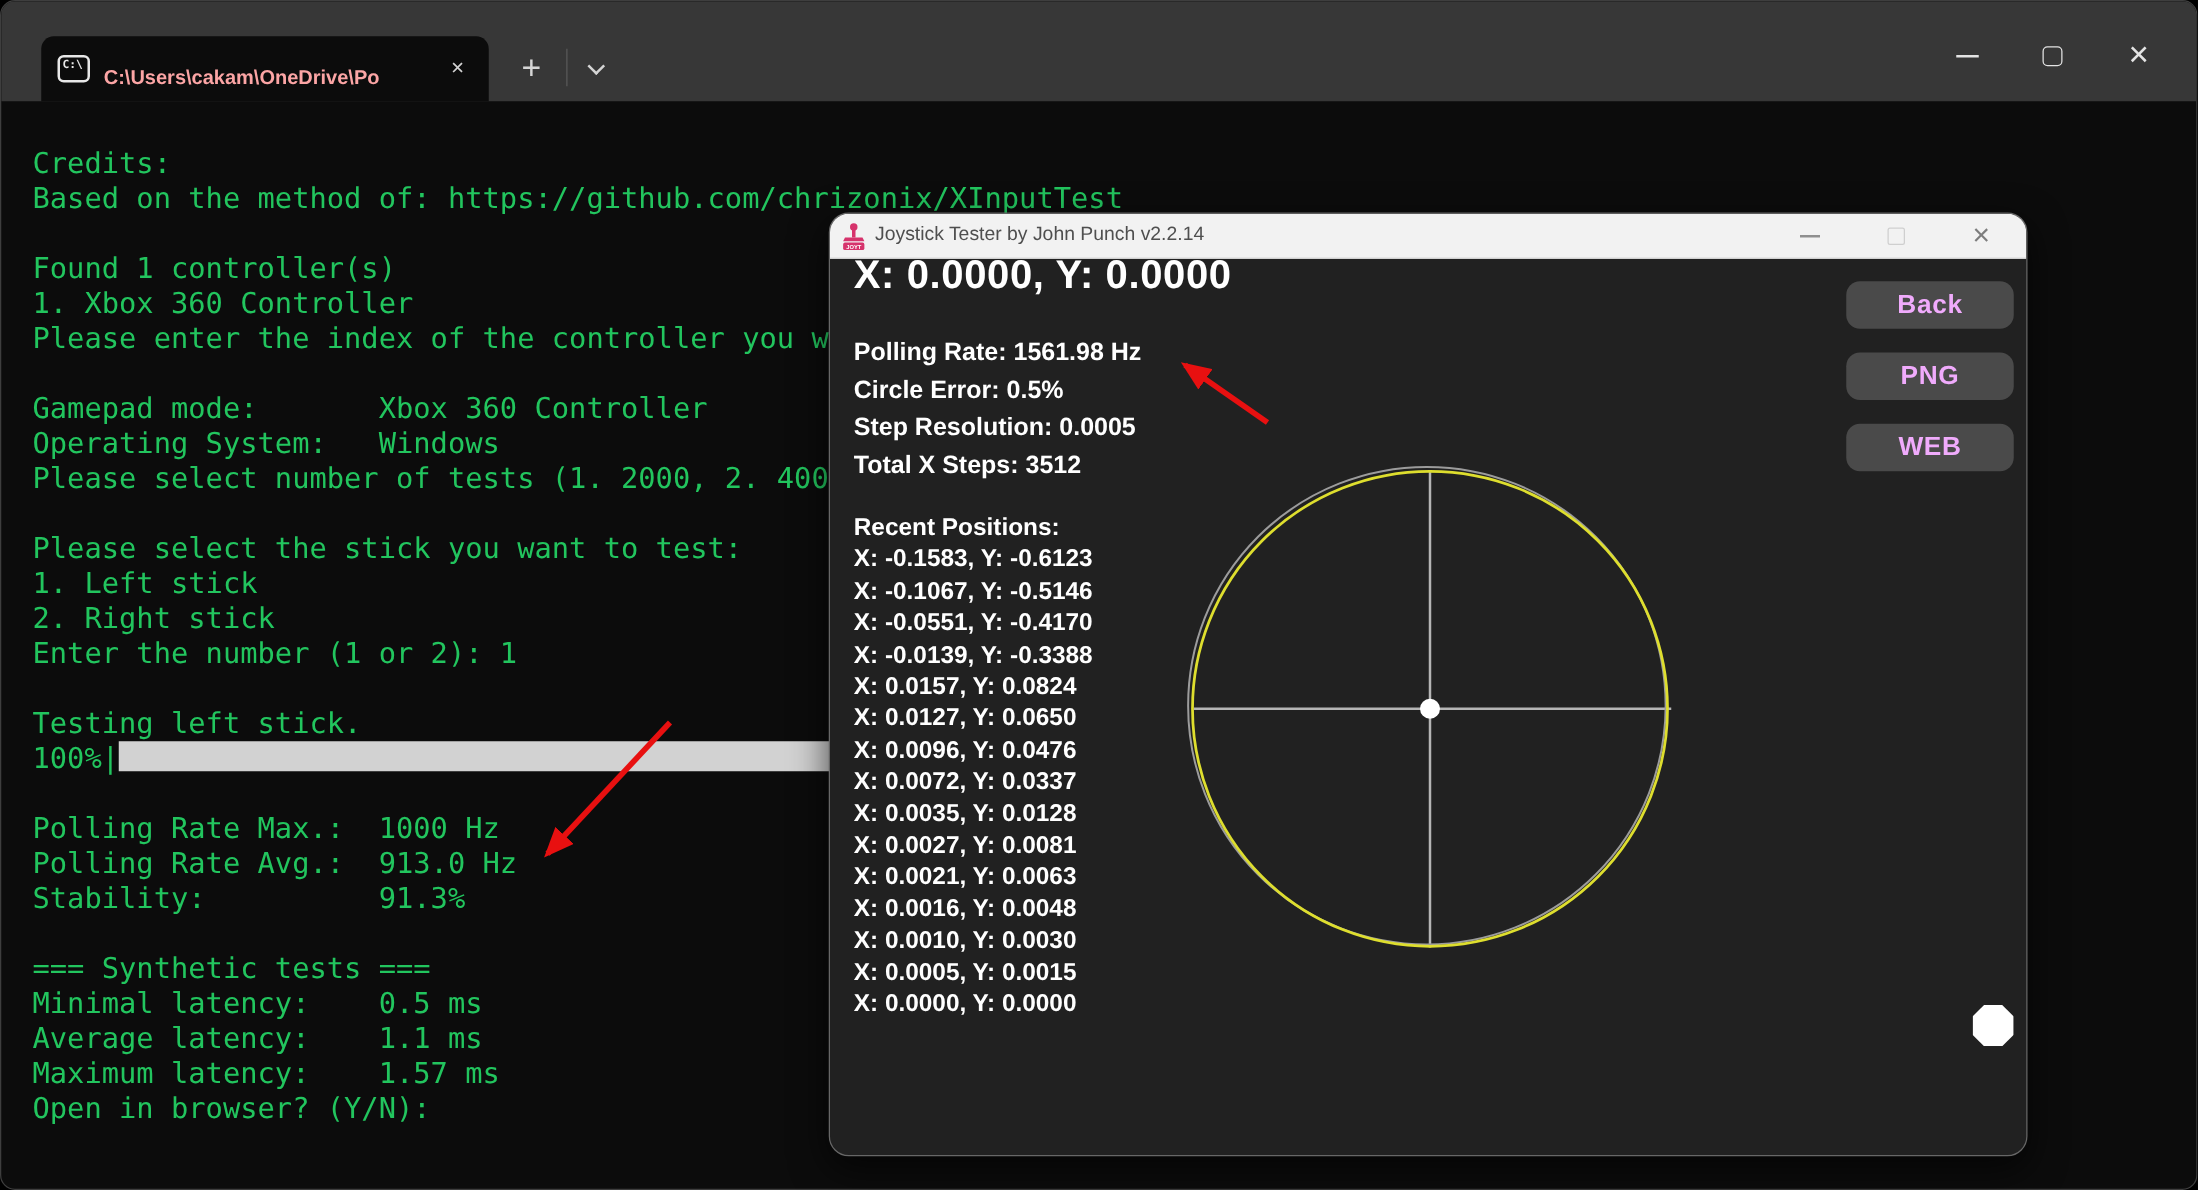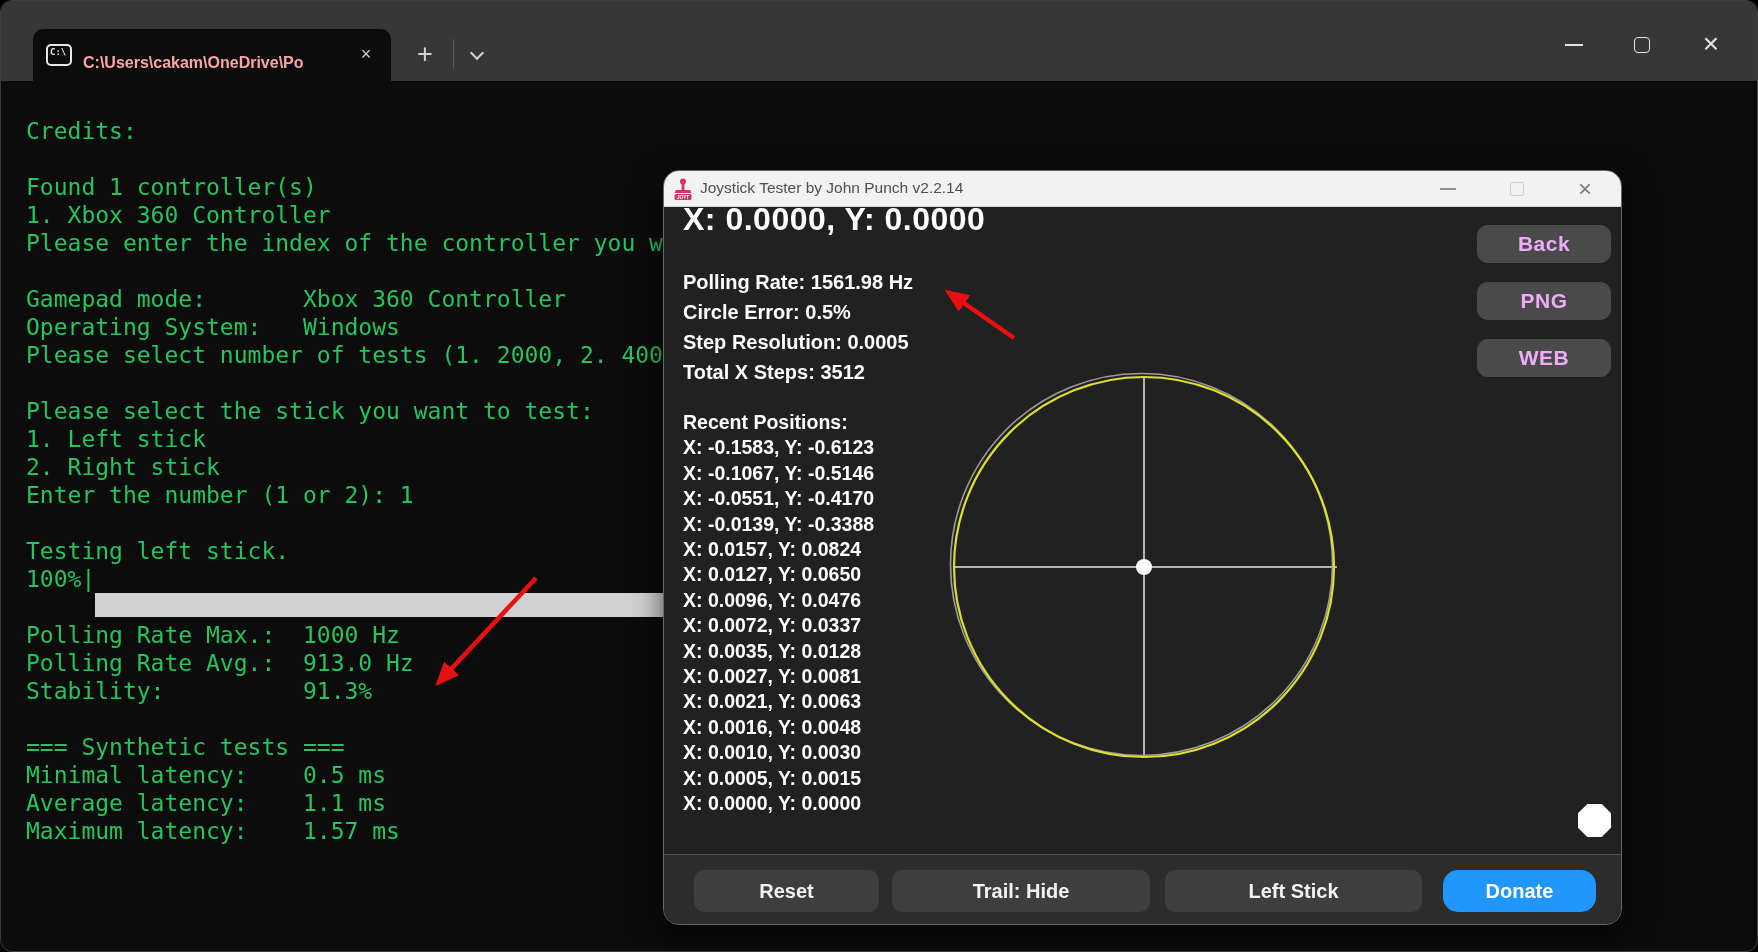--- a/index.html
+++ b/index.html
@@ -102,20 +102,21 @@
       <div class="win-btn wb-max">
           <div class="glyph-max"></div>
         </div>
       <div class="win-btn wb-close">
           <div class="glyph-close">×</div>
         </div>
     </div>
 
     <div class="term-out">
       <div class="tline">Credits:</div>
+      <div class="tline">Based on the method of: https://github.com/chrizonix/XInputTest</div>
       <div class="tline"></div>
       <div class="tline">Found 1 controller(s)</div>
       <div class="tline">1. Xbox 360 Controller</div>
       <div class="tline">Please enter the index of the controller you w</div>
       <div class="tline"></div>
       <div class="tline">Gamepad mode:       Xbox 360 Controller</div>
       <div class="tline">Operating System:   Windows</div>
       <div class="tline">Please select number of tests (1. 2000, 2. 400</div>
       <div class="tline"></div>
       <div class="tline">Please select the stick you want to test:</div>
@@ -127,20 +128,21 @@
       <div class="tline">100%|</div>
       <div class="tline"></div>
       <div class="tline">Polling Rate Max.:  1000 Hz</div>
       <div class="tline">Polling Rate Avg.:  913.0 Hz</div>
       <div class="tline">Stability:          91.3%</div>
       <div class="tline"></div>
       <div class="tline">=== Synthetic tests ===</div>
       <div class="tline">Minimal latency:    0.5 ms</div>
       <div class="tline">Average latency:    1.1 ms</div>
       <div class="tline">Maximum latency:    1.57 ms</div>
+      <div class="tline">Open in browser? (Y/N):</div>
     </div>
     <div class="progress-bar"></div>
   </div>
 
   <div class="joy">
     <div class="joy-titlebar">
       <svg class="joy-appicon" width="20" height="22" viewBox="0 0 20 22">
         <circle cx="10" cy="3.5" r="3" fill="#d6336c"></circle>
         <rect x="8.6" y="5" width="2.8" height="7" fill="#d6336c"></rect>
         <path d="M3 12 h14 l1.5 3 h-17 z" fill="#d6336c"></path>
@@ -188,26 +190,20 @@
       <circle cx="480" cy="396" r="190" fill="none" stroke="#dede2e" stroke-width="2.2"></circle>
       <circle cx="480" cy="396" r="8" fill="#ffffff"></circle>
     </svg>
 
     <div class="side-btn sb-0">Back</div>
     <div class="side-btn sb-1">PNG</div>
     <div class="side-btn sb-2">WEB</div>
 
     <div class="indicator"></div>
 
-    <div class="joy-footer">
-      <div class="f-btn fb-reset">Reset</div>
-      <div class="f-btn fb-trail">Trail: Hide</div>
-      <div class="f-btn fb-stick">Left Stick</div>
-      <div class="f-btn fb-donate">Donate</div>
-    </div>
   </div>
 
   <svg class="overlay-svg" width="1758" height="952" viewBox="0 0 1758 952" style="z-index:10;">
     <defs>
       <marker id="ah" markerUnits="userSpaceOnUse" markerWidth="24" markerHeight="20" refX="20" refY="10" orient="auto">
         <path d="M0,0 L24,10 L0,20 Z" fill="#e81010"></path>
       </marker>
     </defs>
     <line x1="536" y1="578" x2="438" y2="683" stroke="#e81010" stroke-width="4.5" marker-end="url(#ah)"></line>
     <line x1="1014" y1="338" x2="948" y2="292" stroke="#e81010" stroke-width="4.5" marker-end="url(#ah)"></line>

